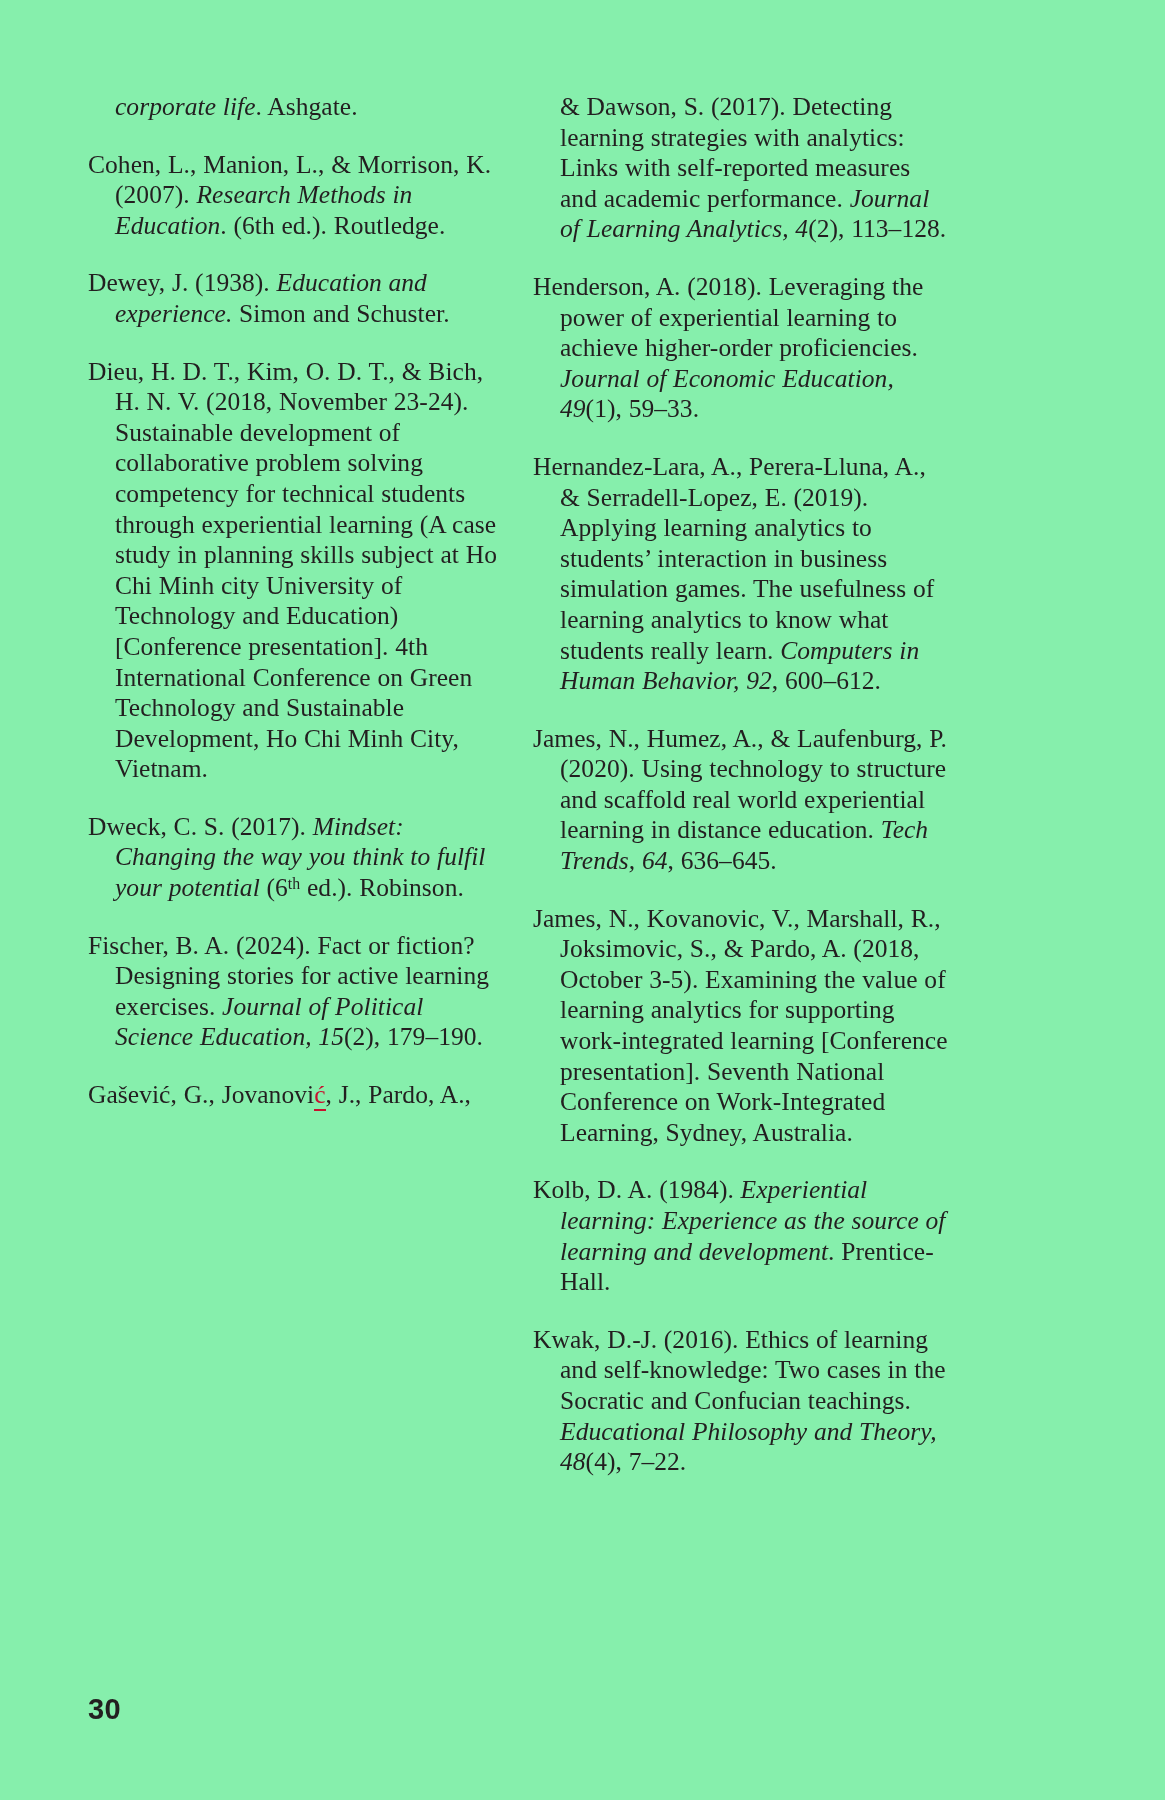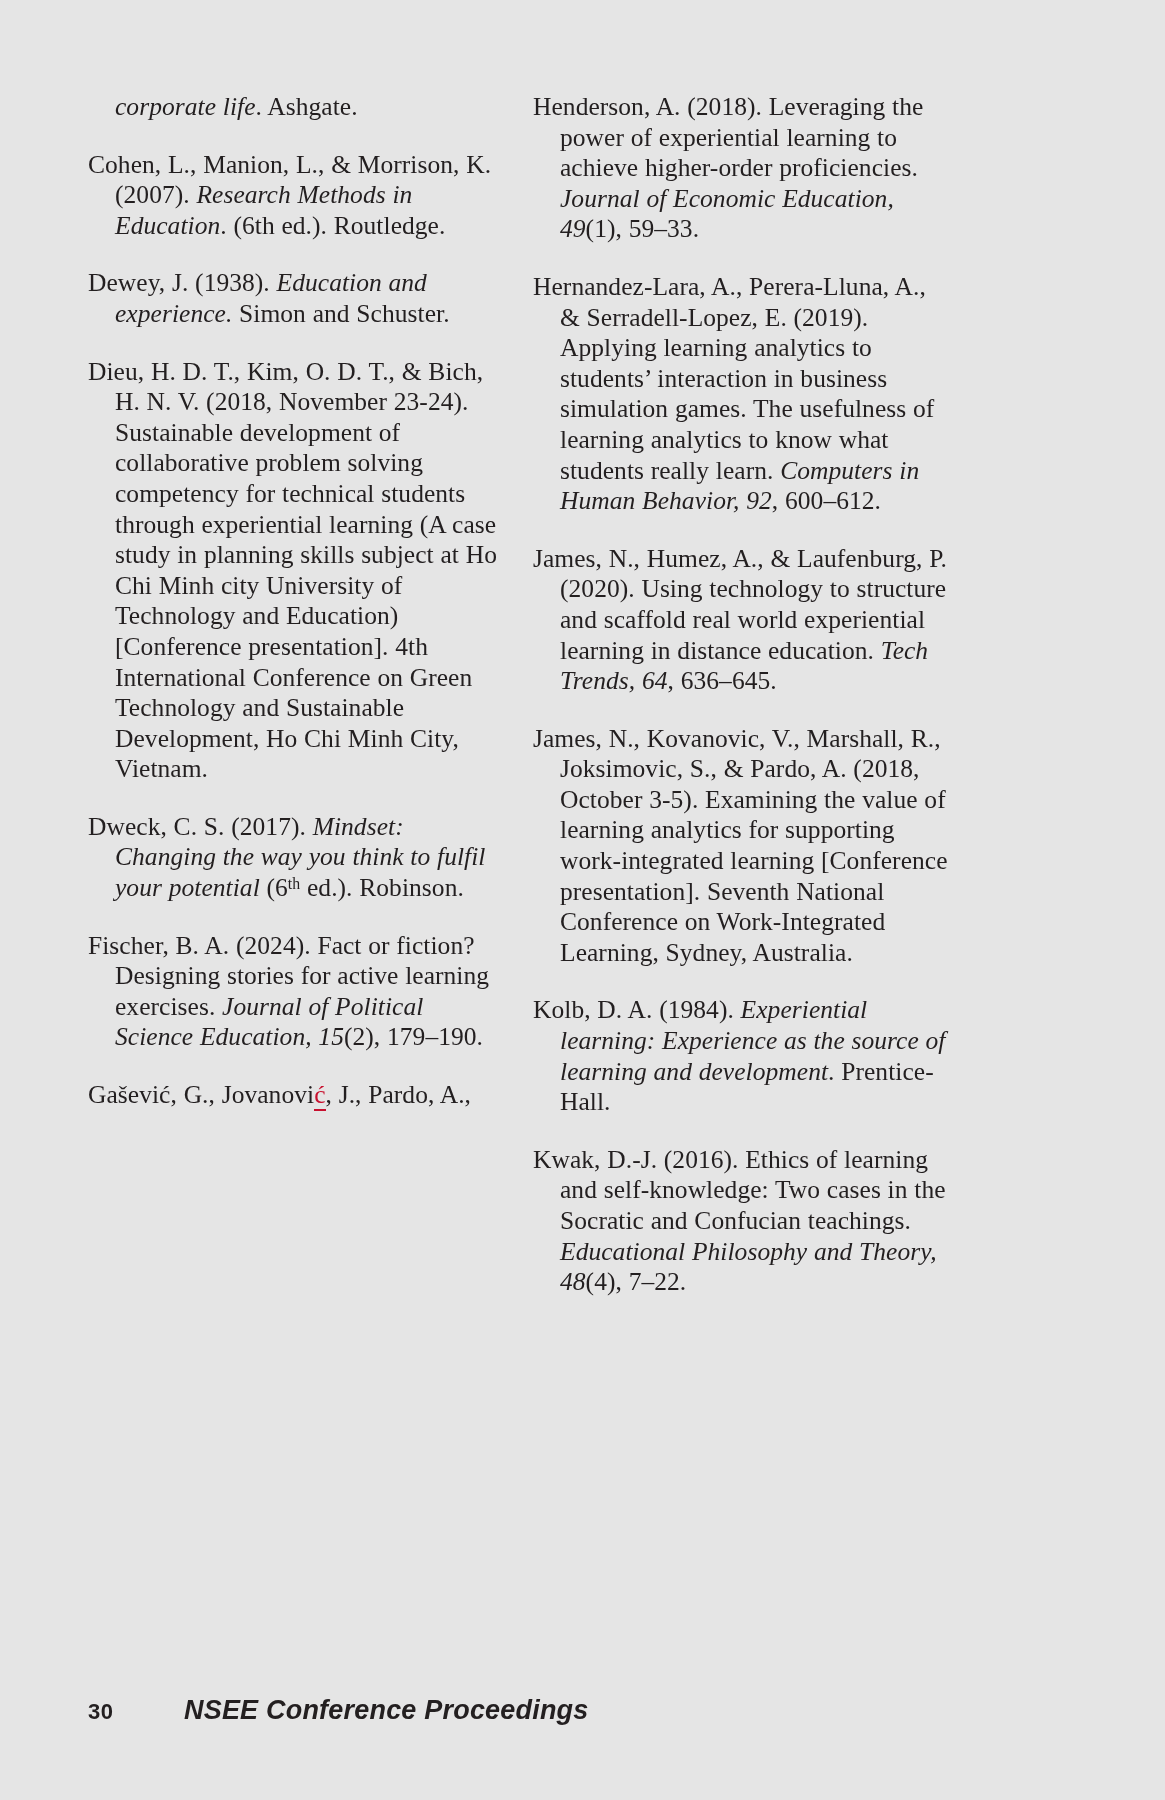--- a/index.html
+++ b/index.html
@@ -14,21 +14,21 @@
     font-family: "Liberation Serif", "DejaVu Serif", serif;
     color: #231f20;
     overflow: hidden;
   }
 
   .page {
     position: absolute;
     left: 0; top: 0;
     width: 1165px;
     height: 1800px;
-    background: #e5e5e5;
+    background: #86efac;
   }
 
   .columns {
     position: absolute;
     left: 88px;
     top: 92px;
     width: 860px;
     display: flex;
     gap: 30px;
   }
@@ -77,21 +77,21 @@
     position: absolute;
     left: 88px;
     bottom: 74px;
     width: 880px;
     display: flex;
     align-items: baseline;
     font-family: "Liberation Sans", "DejaVu Sans", sans-serif;
     color: #231f20;
   }
   .footer-page-number {
-    font-size: 22px;
+    font-size: 29px;
     font-weight: 600;
     width: 96px;
     letter-spacing: 0.4px;
   }
   .footer-title {
     font-size: 27px;
     font-style: italic;
     font-weight: 600;
     letter-spacing: 0.2px;
   }
@@ -105,27 +105,27 @@
     <div class="column" id="left-column">
         <p class="ref cont"><i>corporate life</i><span>. Ashgate.</span></p>
         <p class="ref"><span>Cohen, L., Manion, L., &amp; Morrison, K. (2007). </span><i>Research Methods in Education</i><span>. (6th ed.). Routledge.</span></p>
         <p class="ref"><span>Dewey, J. (1938). </span><i>Education and experience.</i><span> Simon and Schuster.</span></p>
         <p class="ref"><span>Dieu, H. D. T., Kim, O. D. T., &amp; Bich, H. N. V. (2018, November 23-24). Sustainable development of collaborative problem solving competency for technical students through experiential learning (A case study in planning skills subject at Ho Chi Minh city University of Technology and Education) [Conference presentation]. 4th International Conference on Green Technology and Sustainable Development, Ho Chi Minh City, Vietnam.</span></p>
         <p class="ref"><span>Dweck, C. S. (2017). </span><i>Mindset: Changing the way you think to fulfil your potential</i><span> (6</span><sup>th</sup><span> ed.). Robinson.</span></p>
         <p class="ref"><span>Fischer, B. A. (2024). Fact or fiction? Designing stories for active learning exercises. </span><i>Journal of Political Science Education, 15</i><span>(2), 179–190.</span></p>
         <p class="ref"><span>Gašević, G., Jovanovi</span><span class="spellerr">ć</span><span>, J., Pardo, A.,</span></p>
       </div>
     <div class="column" id="right-column">
+        <p class="ref cont"><span>&amp; Dawson, S. (2017). Detecting learning strategies with analytics: Links with self-reported measures and academic performance. </span><i>Journal of Learning Analytics, 4</i><span>(2), 113–128.</span></p>
         <p class="ref"><span>Henderson, A. (2018). Leveraging the power of experiential learning to achieve higher-order proficiencies. </span><i>Journal of Economic Education, 49</i><span>(1), 59–33.</span></p>
         <p class="ref"><span>Hernandez-Lara, A., Perera-Lluna, A., &amp; Serradell-Lopez, E. (2019). Applying learning analytics to students’ interaction in business simulation games. The usefulness of learning analytics to know what students really learn. </span><i>Computers in Human Behavior, 92</i><span>, 600–612.</span></p>
         <p class="ref"><span>James, N., Humez, A., &amp; Laufenburg, P. (2020). Using technology to structure and scaffold real world experiential learning in distance education. </span><i>Tech Trends, 64</i><span>, 636–645.</span></p>
         <p class="ref"><span>James, N., Kovanovic, V., Marshall, R., Joksimovic, S., &amp; Pardo, A. (2018, October 3-5). Examining the value of learning analytics for supporting work-integrated learning [Conference presentation]. Seventh National Conference on Work-Integrated Learning, Sydney, Australia.</span></p>
         <p class="ref"><span>Kolb, D. A. (1984). </span><i>Experiential learning: Experience as the source of learning and development</i><span>. Prentice-Hall.</span></p>
         <p class="ref"><span>Kwak, D.-J. (2016). Ethics of learning and self-knowledge: Two cases in the Socratic and Confucian teachings. </span><i>Educational Philosophy and Theory, 48</i><span>(4), 7–22.</span></p>
       </div>
   </div>
 
   <div class="footer">
     <span class="footer-page-number">30</span>
-    <span class="footer-title">NSEE Conference Proceedings</span>
   </div>
 
 </div>
 
 </body></html>

